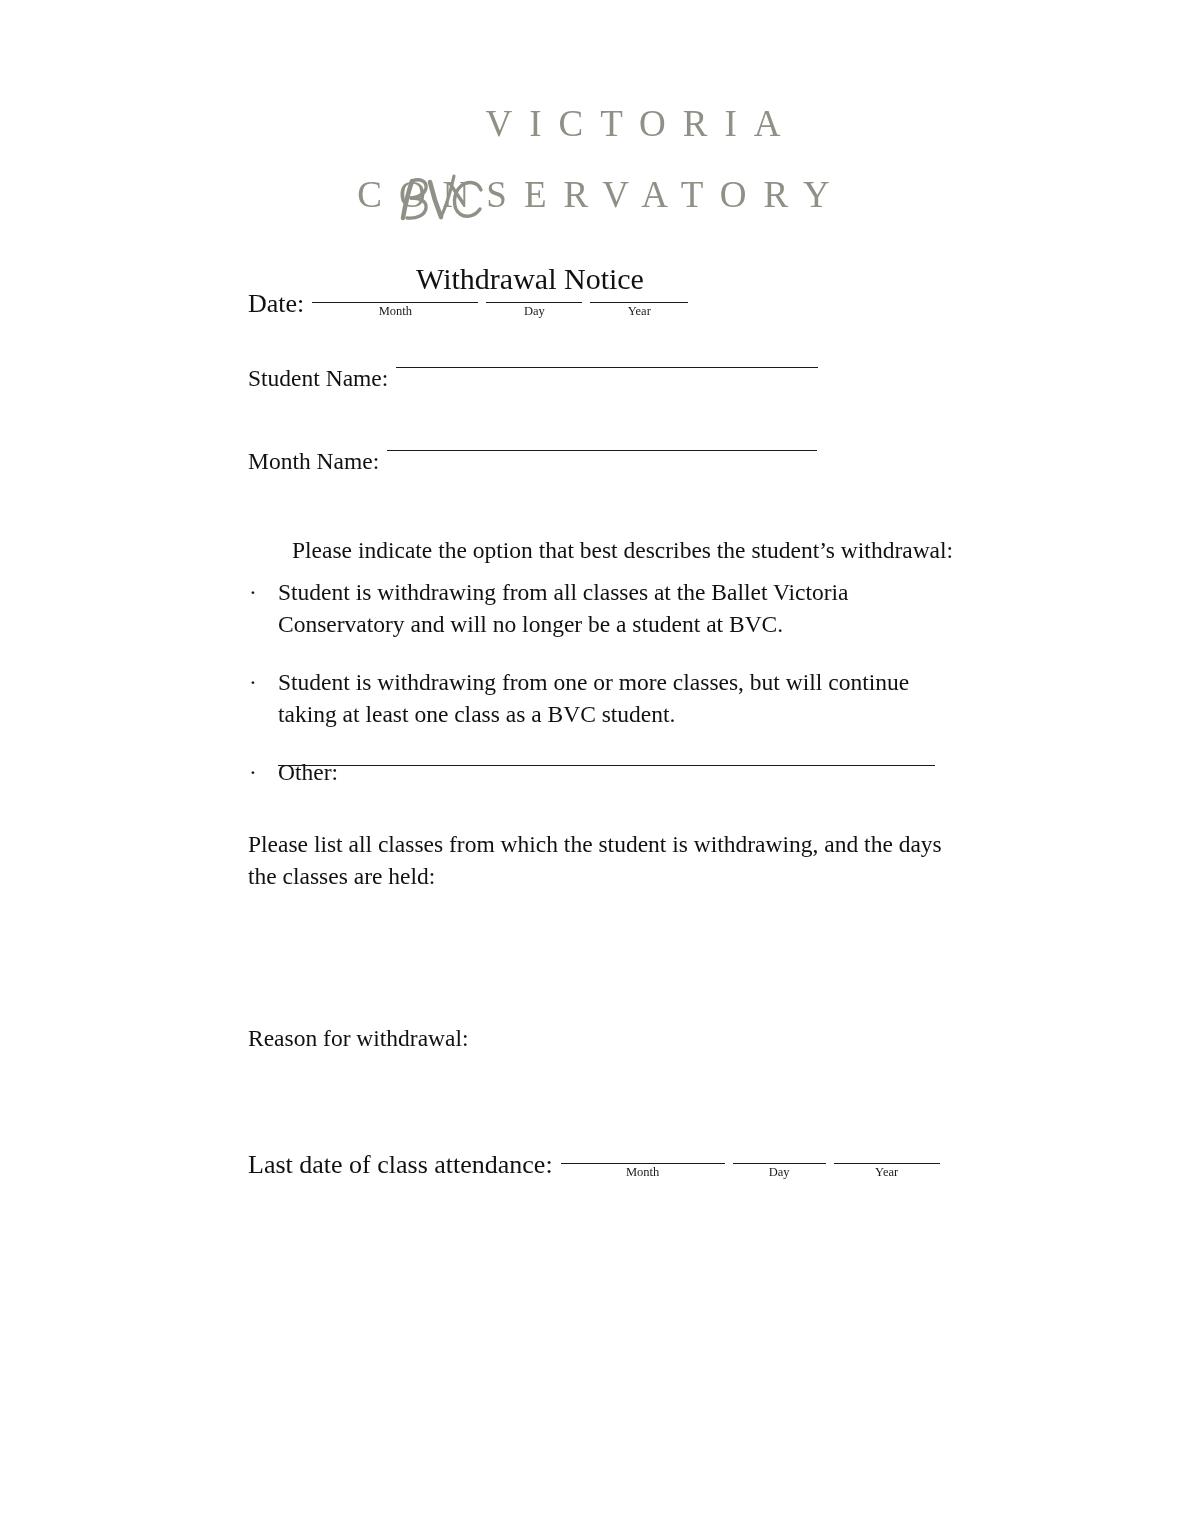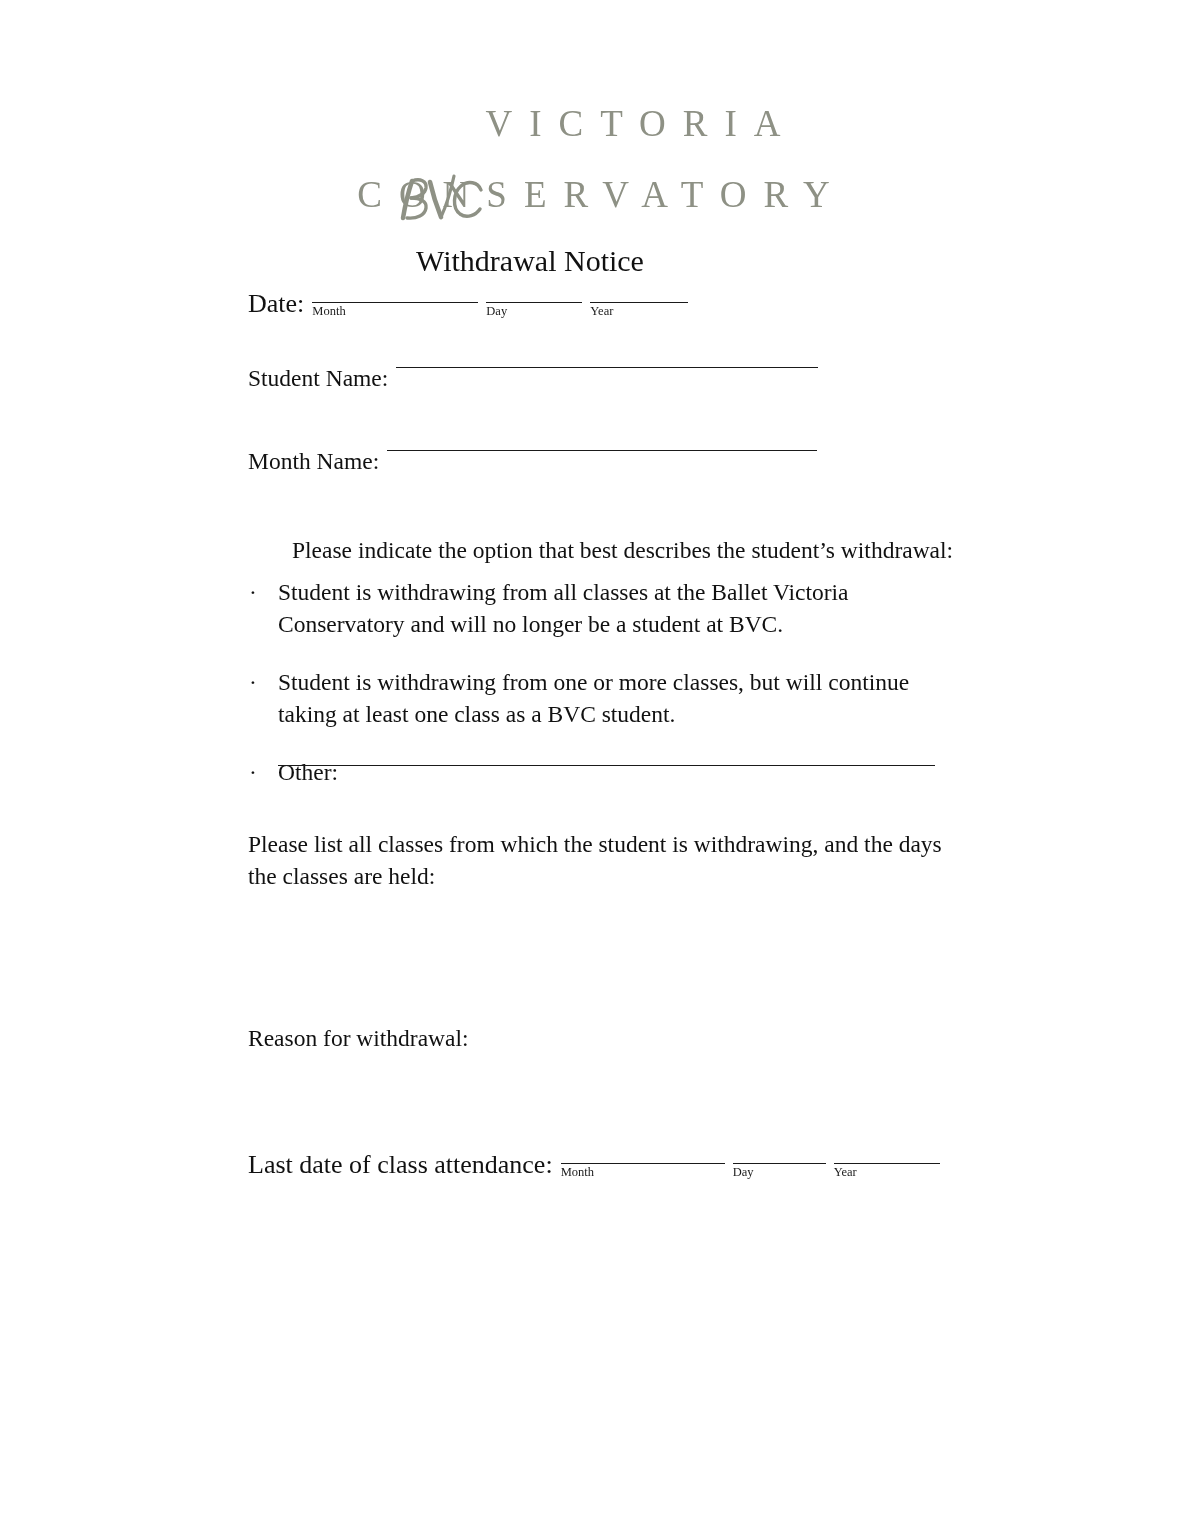--- a/index.html
+++ b/index.html
@@ -54,21 +54,21 @@
     font-size: 37px;
     letter-spacing: 17px;
     line-height: 1.0;
     text-indent: 17px;
   }
 
   
   .doc-title {
     position: absolute;
     left: 0;
-    top: 243px;
+    top: 261px;
     width: 1060px;
     text-align: center;
     font-size: 30px;
     line-height: 1.2;
   }
 
   
   .body-text {
     position: absolute;
     font-size: 23.5px;
@@ -90,21 +90,21 @@
     padding-bottom: 2px;
     white-space: nowrap;
   }
   .date-fields {
     display: flex;
     align-items: flex-start;
   }
   .date-field {
     display: flex;
     flex-direction: column;
-    align-items: flex-start;
+    align-items: center;
   }
   .rule {
     border-bottom: 1.6px solid #1a1a1a;
     height: 0;
   }
   .sublabel {
     font-size: 12.5px;
     line-height: 1.1;
     margin-top: 2px;
     color: #1a1a1a;

